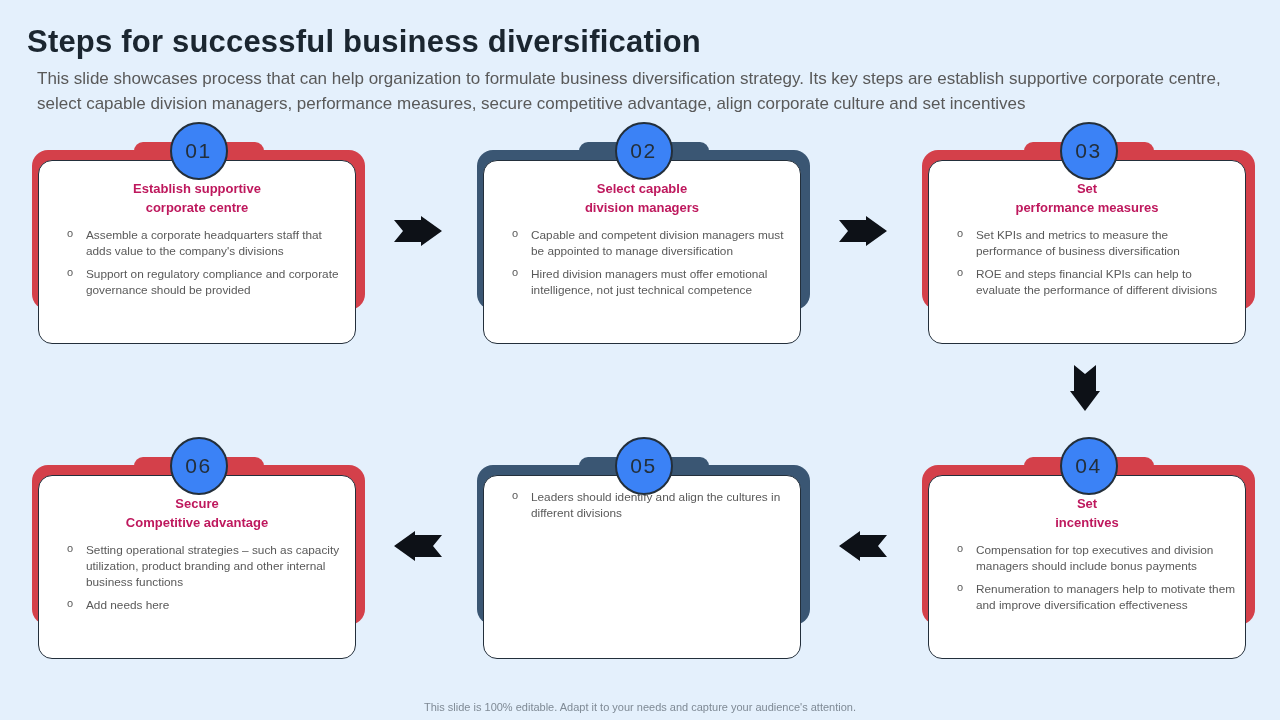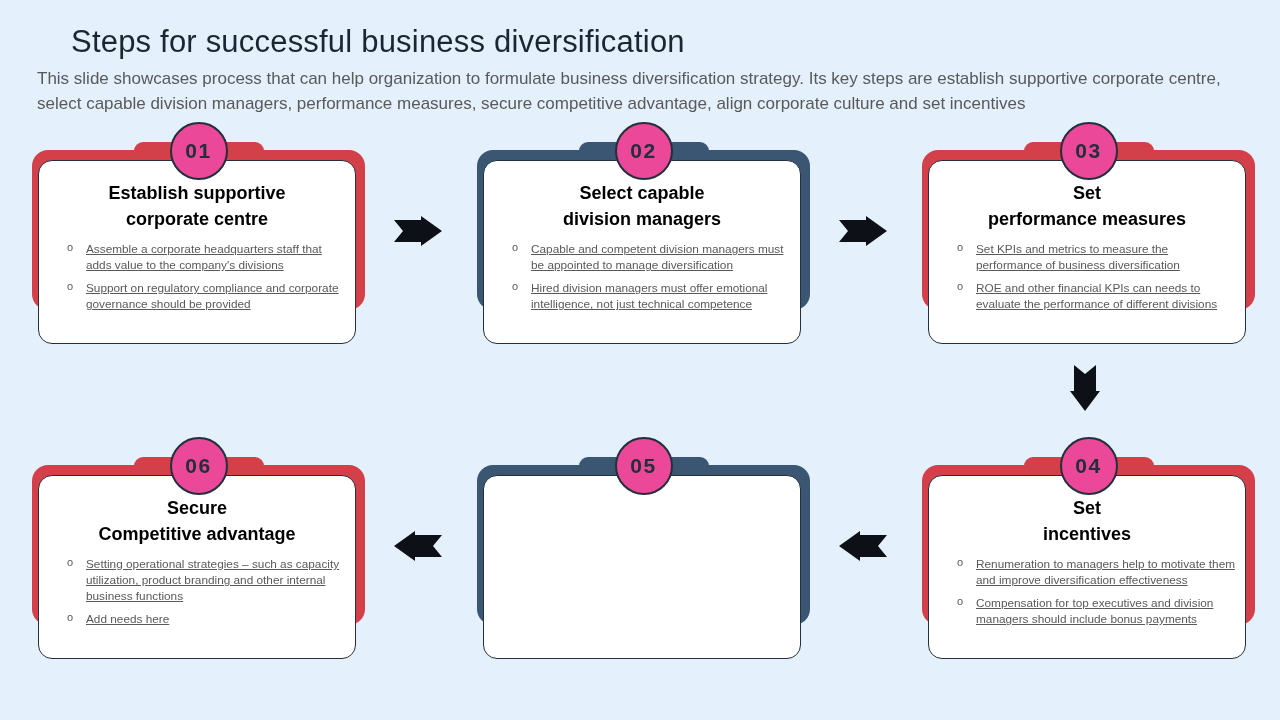--- a/index.html
+++ b/index.html
@@ -1,49 +1,49 @@
 <!DOCTYPE html>
 <html><head>
 <meta charset="utf-8">
 <style>
   * { margin:0; padding:0; box-sizing:border-box; }
   html,body { width:1280px; height:720px; overflow:hidden; }
   body { font-family:"Liberation Sans", sans-serif; }
   .slide { position:relative; width:1280px; height:720px; background:#e4f0fc; }
 
-  .title { position:absolute; left:27px; top:24px; font-size:31px; font-weight:400;
-           color:#1b2630; letter-spacing:0.2px;margin-left:44px; }
+  .title { position:absolute; left:27px; top:24px; font-size:31px; font-weight:700;
+           color:#1b2630; letter-spacing:0.2px; }
   .subtitle { position:absolute; left:37px; top:67px; width:1226px; font-size:17px;
               line-height:1.45; color:#595959; }
 
   .card { position:absolute; width:333px; height:222px; }
   .pos1 { left:32px;  top:122px; }
   .pos2 { left:477px; top:122px; }
   .pos3 { left:922px; top:122px; }
   .pos4 { left:922px; top:437px; }
   .pos5 { left:477px; top:437px; }
   .pos6 { left:32px;  top:437px; }
 
   .tab   { position:absolute; top:20px; left:50%; transform:translateX(-50%);
            width:130px; height:28px; border-radius:9px; z-index:1; }
   .frame { position:absolute; top:28px; left:0; right:0; height:160px;
            border-radius:16px; z-index:2; }
   .panel { position:absolute; top:38px; left:6px; right:9px; bottom:0;
            background:#ffffff; border:1.5px solid #232f3b; border-radius:14px;
            z-index:4; padding:13px 8px 6px; }
   .badge { position:absolute; top:0; left:50%; transform:translateX(-50%);
-           width:58px; height:58px; border-radius:50%; background:#ec4899;
+           width:58px; height:58px; border-radius:50%; background:#3b82f6;
            border:2px solid #232f3b; z-index:5; display:flex; align-items:center;
-           justify-content:center; font-size:21px; font-weight:bold; color:#232f3b;
+           justify-content:center; font-size:21px; font-weight:normal; color:#232f3b;
            letter-spacing:1.5px; }
-  .card-title { text-align:center; font-weight:bold; font-size:18px; color:#000000;
+  .card-title { text-align:center; font-weight:bold; font-size:13px; color:#be185d;
                 white-space:pre-line; line-height:1.45; margin:6px 0 9px; }
   ul.bullets { list-style:none; padding:0 2px 0 16px; }
   .bullets li { position:relative; padding-left:23px; font-size:11.8px; color:#595959;
-                line-height:1.36; margin-bottom:7px;text-decoration:underline; }
+                line-height:1.36; margin-bottom:7px; }
   .bullets li::before { content:"o"; position:absolute; left:4px; top:-1px;
                         font-size:11px; color:#595959; }
 
   .arrow { position:absolute; line-height:0; }
   .arrow svg { display:block; }
   .ar1 { left:394px; top:216px; }
   .ar2 { left:839px; top:216px; }
   .ar3 { left:1070px; top:365px; }
   .ar4 { left:839px; top:531px; }
   .ar5 { left:394px; top:531px; }
@@ -92,49 +92,50 @@
   </div>
 
   <div class="card pos3">
     <div class="tab" style="background: rgb(212, 64, 74);"></div>
     <div class="frame" style="background: rgb(212, 64, 74);"></div>
     <div class="panel">
       <div class="card-title">Set
 performance measures</div>
       <ul class="bullets">
         <li><span>Set KPIs and metrics to measure the performance of business diversification</span></li>
-        <li><span>ROE and other financial KPIs can needs to evaluate the performance of different divisions</span></li>
+        <li><span>ROE and steps financial KPIs can help to evaluate the performance of different divisions</span></li>
       </ul>
     </div>
     <div class="badge">
         <span>03</span>
       </div>
   </div>
 
   <div class="card pos4">
     <div class="tab" style="background: rgb(212, 64, 74);"></div>
     <div class="frame" style="background: rgb(212, 64, 74);"></div>
     <div class="panel">
       <div class="card-title">Set
 incentives</div>
       <ul class="bullets">
+        <li><span>Compensation for top executives and division managers should include bonus payments</span></li>
         <li><span>Renumeration to managers help to motivate them and improve diversification effectiveness</span></li>
-        <li><span>Compensation for top executives and division managers should include bonus payments</span></li>
       </ul>
     </div>
     <div class="badge">
         <span>04</span>
       </div>
   </div>
 
   <div class="card pos5">
     <div class="tab" style="background: rgb(58, 86, 115);"></div>
     <div class="frame" style="background: rgb(58, 86, 115);"></div>
     <div class="panel">
       <ul class="bullets">
+        <li><span>Leaders should identify and align the cultures in different divisions</span></li>
       </ul>
     </div>
     <div class="badge">
         <span>05</span>
       </div>
   </div>
 
   <div class="card pos6">
     <div class="tab" style="background: rgb(212, 64, 74);"></div>
     <div class="frame" style="background: rgb(212, 64, 74);"></div>
@@ -170,13 +171,14 @@
     <svg width="48" height="30" viewBox="0 0 48 30">
         <polygon points="48,4 21,4 21,0 0,15 21,30 21,26 48,26 39,15" fill="#0d1117"></polygon>
       </svg>
   </div>
   <div class="arrow ar5">
     <svg width="48" height="30" viewBox="0 0 48 30">
         <polygon points="48,4 21,4 21,0 0,15 21,30 21,26 48,26 39,15" fill="#0d1117"></polygon>
       </svg>
   </div>
 
+  <div class="footer">This slide is 100% editable. Adapt it to your needs and capture your audience's attention.</div>
 </div>
 
 </body></html>

